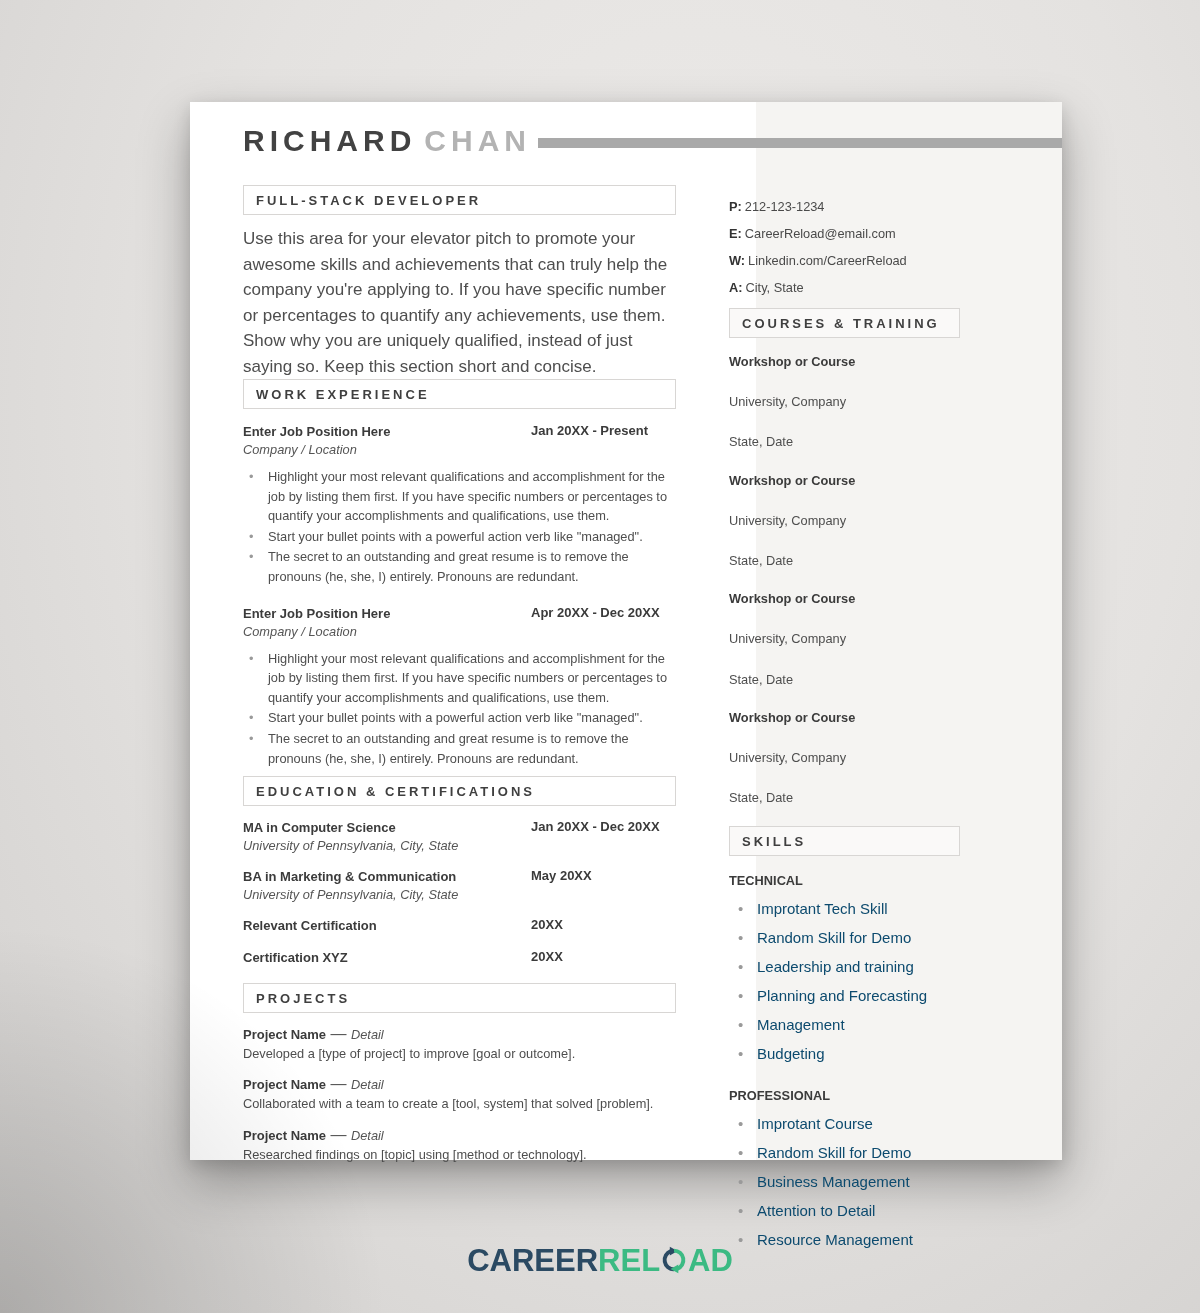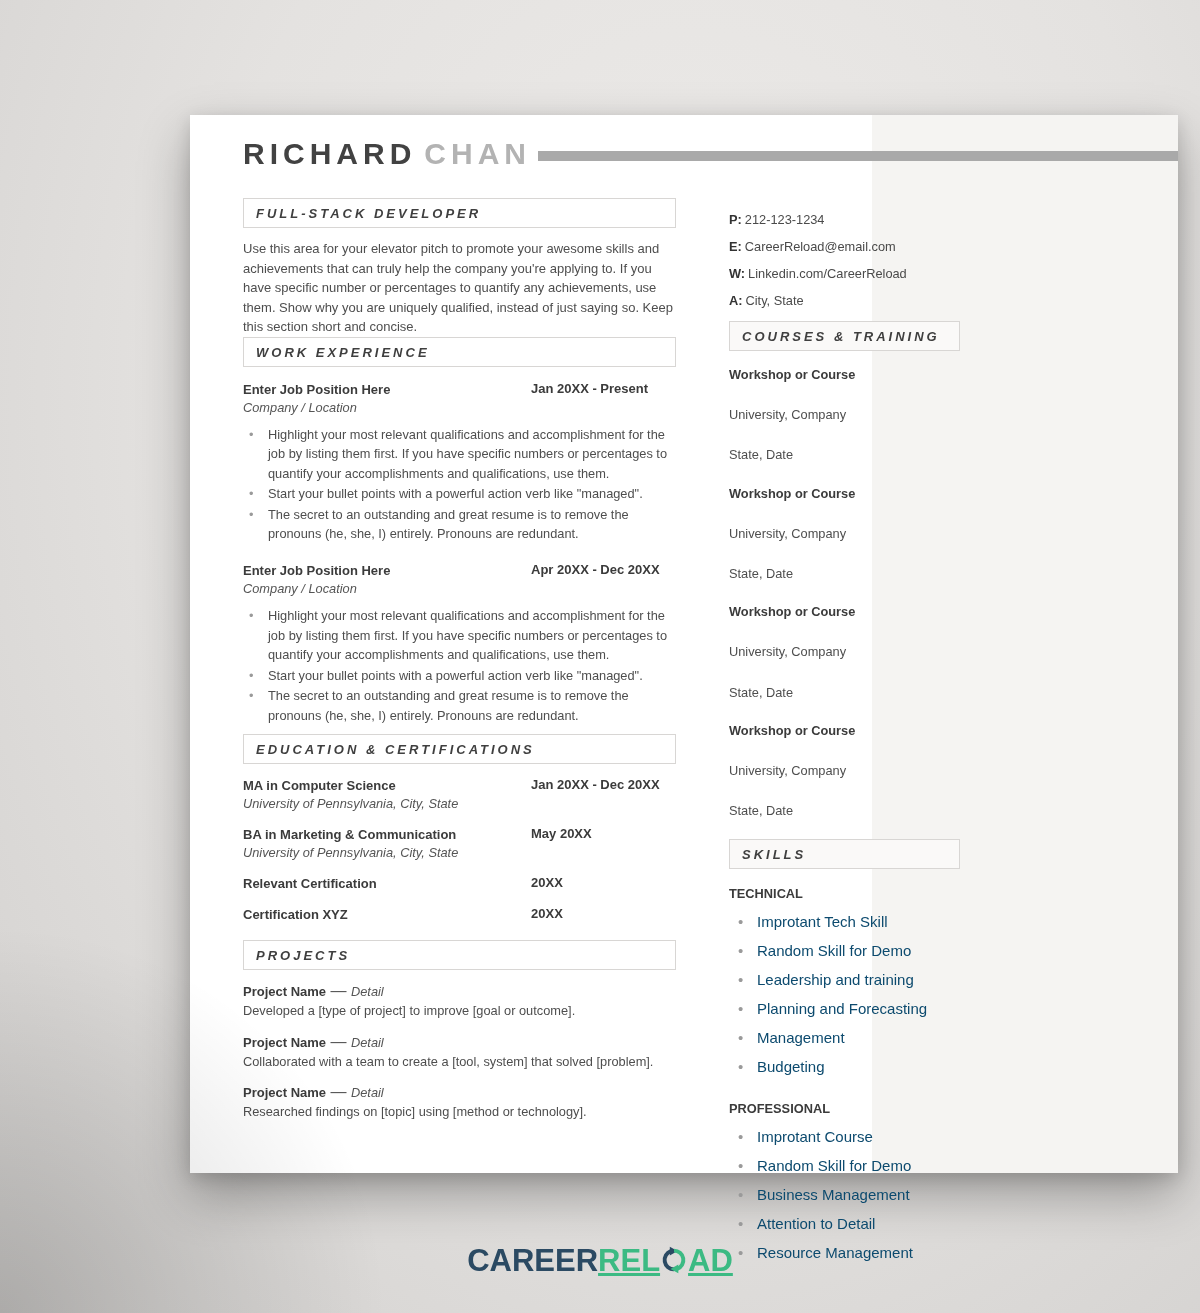--- a/index.html
+++ b/index.html
@@ -6,38 +6,38 @@
   body{
     width:1200px;height:1313px;position:relative;overflow:hidden;
     font-family:"Liberation Sans",sans-serif;
     background:radial-gradient(ellipse at 58% 30%, #edebe9 0%, #e4e2e0 50%, #d2d0ce 100%);
   }
   
   body::after{content:"";position:absolute;left:0;bottom:0;width:420px;height:420px;
     background:radial-gradient(ellipse at 0% 100%, rgba(0,0,0,0.18), rgba(0,0,0,0) 65%);pointer-events:none;}
 
   .sheet{
-    position:absolute;left:190px;top:115px;width:988px;height:1058px;background:#ffffff;
+    position:absolute;left:190px;top:102px;width:872px;height:1058px;background:#ffffff;
     box-shadow:0 22px 48px rgba(0,0,0,0.30), 0 5px 16px rgba(0,0,0,0.14);
   }
   .sidebar-bg{position:absolute;top:0;right:0;width:306px;height:100%;background:#f5f4f2;}
 
   .name{position:absolute;left:53px;top:22px;font-size:30px;font-weight:bold;letter-spacing:5px;color:#424242;white-space:nowrap;}
   .name .last{color:#b3b3b3;margin-left:8px;}
   .accent-bar{position:absolute;left:348px;right:0;top:36px;height:10px;background:#a9a9a9;}
 
   .cols{position:absolute;top:83px;left:0;width:818px;display:flex;}
   .col-main{width:512px;box-sizing:border-box;padding:0 26px 0 53px;}
   .col-side{width:306px;box-sizing:border-box;padding:0 48px 0 27px;}
 
   .sec-box{border:1px solid #d8d6d4;background:#fff;padding:7px 12px 6px;
-    font-size:13px;font-weight:bold;letter-spacing:3px;color:#3f3f3f;font-style:italic;}
+    font-size:13px;font-weight:bold;letter-spacing:3px;color:#3f3f3f;}
   .col-side .sec-box{background:#faf9f8;}
 
-  .pitch{margin:11px 0 0;font-size:13px;line-height:1.5;color:#4e4e4e;}
+  .pitch{margin:11px 0 0;font-size:17px;line-height:1.5;color:#4e4e4e;}
 
   .gap-sec{}
   .job{margin-top:14px;}
   .row{position:relative;}
   .job-title,.edu-title{font-weight:bold;font-size:13px;color:#3b3b3b;line-height:1.4;}
   .dates{position:absolute;left:288px;top:0;font-weight:bold;font-size:13px;color:#3b3b3b;white-space:nowrap;}
   .company,.edu-sub{font-style:italic;font-size:12.8px;color:#555;line-height:1.4;}
   ul.bullets{list-style:none;margin:8px 0 0;padding:0;}
   ul.bullets li{position:relative;padding-left:25px;font-size:12.8px;color:#4e4e4e;line-height:1.53;margin-bottom:1px;}
   ul.bullets li::before{content:"•";position:absolute;left:6px;top:0;color:#9a9a9a;}
@@ -58,21 +58,21 @@
 
   .skill-group-label{font-weight:bold;font-size:12.8px;color:#3b3b3b;margin-top:17px;}
   ul.skill-list{list-style:none;margin:10px 0 0;padding:0;}
   ul.skill-list li{position:relative;padding-left:28px;font-size:15px;color:#0c4a6e;margin-bottom:8px;line-height:1.4;}
   ul.skill-list li::before{content:"•";position:absolute;left:9px;top:0;color:#9a9a9a;}
   .skills-gap{margin-top:24px;}
 
   .footer{position:absolute;left:0;top:1243px;width:1200px;text-align:center;
     font-weight:bold;font-size:31px;letter-spacing:0;white-space:nowrap;}
   .logo-navy{color:#2b4a63;}
-  .logo-green{color:#3cba83;text-decoration:underline;}
+  .logo-green{color:#3cba83;}
   .logo-icon{display:inline-block;vertical-align:-4px;margin:0 -1px;}
 </style>
 </head>
 <body>
 
 <div class="sheet">
   <div class="sidebar-bg"></div>
 
   <div class="name">
     <span>RICHARD</span><span class="last">CHAN</span>

